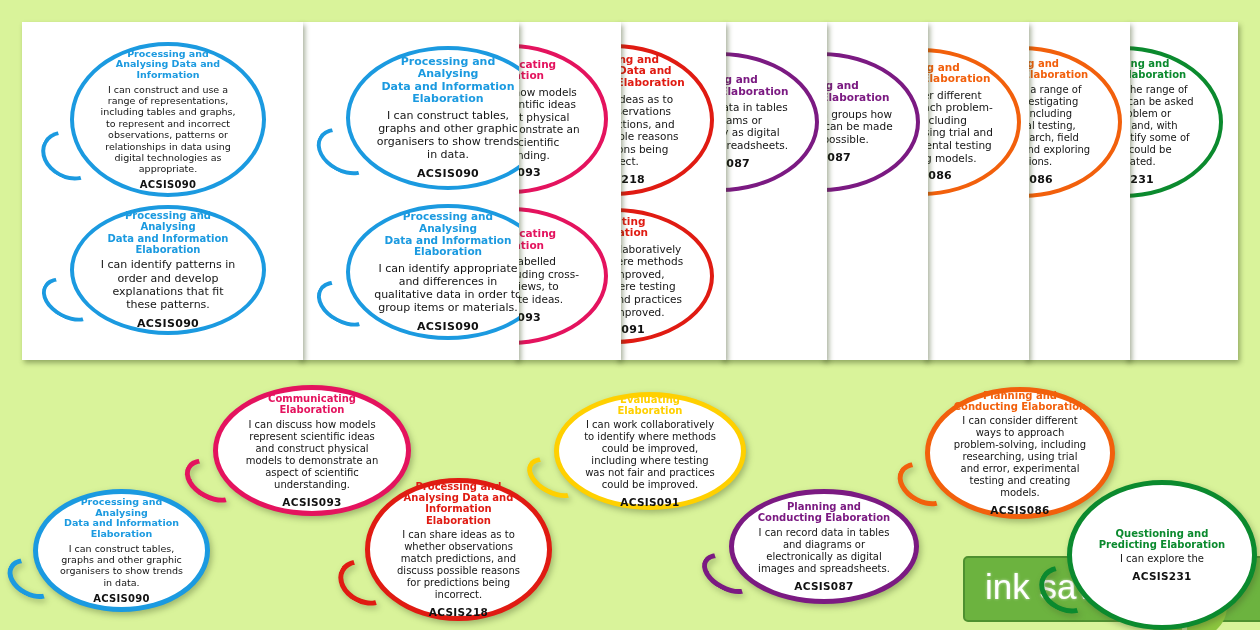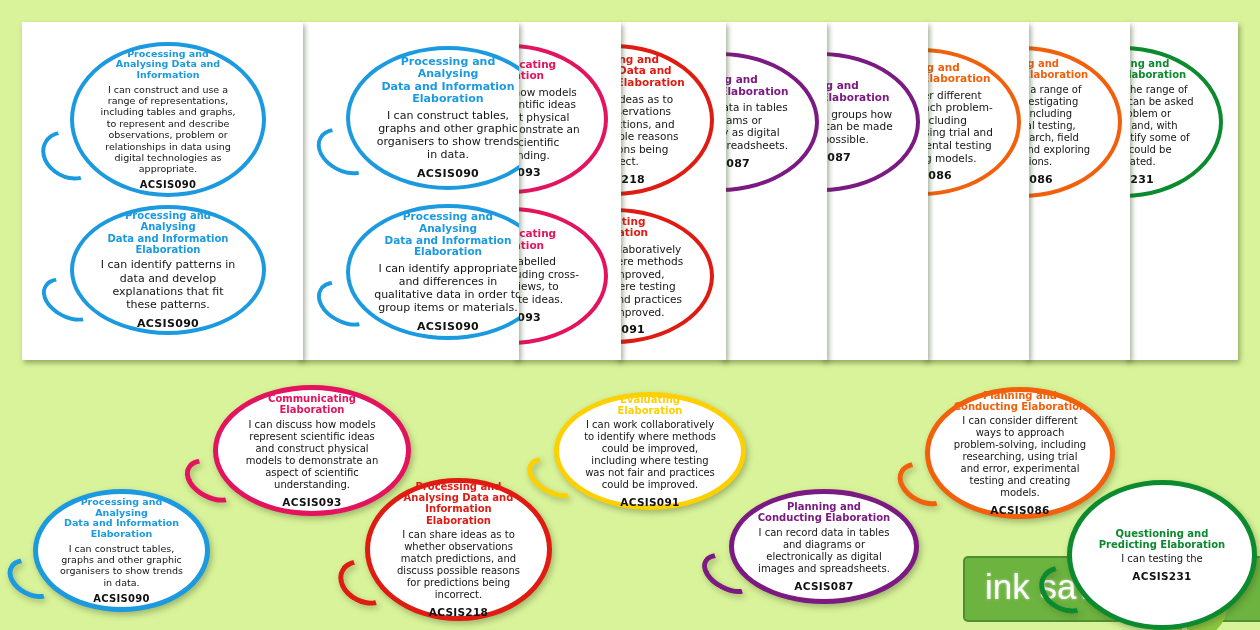--- a/index.html
+++ b/index.html
@@ -88,29 +88,29 @@
 </style>
 </head>
 <body>
 
 <div id="sheet-stack">
     <div class="sheet" style="left: 0px; width: 281px; z-index: 20;">
       <div class="sheet-inner" style="left: 0px;">
         <div style="position: absolute; left: 0px; top: 0px; width: 100%; height: 100%;">
           <div class="bubble" style="left: 48px; top: 20px; width: 196px; height: 155px; border-width: 4px; border-color: rgb(27, 154, 224); padding: 0px 23px;">
             <div class="title" style="color: rgb(27, 154, 224); font-size: 9.5px;">Processing and<br>Analysing Data and Information</div>
-            <div class="body" style="font-size: 9.5px;">I can construct and use a range of representations, including tables and graphs, to represent and describe observations, problem or relationships in data using digital technologies as appropriate.</div>
+            <div class="body" style="font-size: 9.5px;">I can construct and use a range of representations, including tables and graphs, to represent and incorrect observations, patterns or relationships in data using digital technologies as appropriate.</div>
             <div class="code" style="font-size: 10px;">ACSIS090</div>
           </div>
           <div class="tail" style="width: 59px; height: 47px; left: 18px; top: 109.9px; border-width: 4px; border-color: rgb(27, 154, 224); transform: rotate(28deg);"></div>
         </div>
         <div style="position: absolute; left: 0px; top: 0px; width: 100%; height: 100%;">
           <div class="bubble" style="left: 48px; top: 183px; width: 196px; height: 130px; border-width: 4px; border-color: rgb(27, 154, 224); padding: 0px 23px;">
             <div class="title" style="color: rgb(27, 154, 224); font-size: 10px;">Processing and Analysing<br>Data and Information<br>Elaboration</div>
-            <div class="body" style="font-size: 11px;">I can identify patterns in data and develop explanations that fit these patterns.</div>
+            <div class="body" style="font-size: 11px;">I can identify patterns in order and develop explanations that fit these patterns.</div>
             <div class="code" style="font-size: 11px;">ACSIS090</div>
           </div>
           <div class="tail" style="width: 59px; height: 39px; left: 18px; top: 258.4px; border-width: 4px; border-color: rgb(27, 154, 224); transform: rotate(28deg);"></div>
         </div>
       </div>
     </div>
     <div class="sheet" style="left: 276px; width: 221px; z-index: 19;">
       <div class="sheet-inner" style="left: 0px;">
         <div style="position: absolute; left: 0px; top: 0px; width: 100%; height: 100%;">
           <div class="bubble" style="left: 48px; top: 24px; width: 204px; height: 144px; border-width: 4px; border-color: rgb(27, 154, 224); padding: 0px 23px;">
@@ -281,21 +281,21 @@
           <div class="body" style="font-size: 10px;">I can consider different ways to approach problem-solving, including researching, using trial and error, experimental testing and creating models.</div>
           <div class="code" style="font-size: 10.5px;">ACSIS086</div>
         </div>
         <div class="tail" style="width: 57px; height: 40px; left: 896px; top: 463.56px; border-width: 5px; border-color: rgb(242, 96, 12); transform: rotate(28deg);"></div>
       </div>
     </div>
     <div class="loose" style="left: 0px; top: 0px; width: 1260px; height: 630px; z-index: 36;">
       <div style="position: absolute; left: 0px; top: 0px; width: 100%; height: 100%;">
         <div class="bubble" style="left: 1067px; top: 480px; width: 190px; height: 150px; border-width: 5px; border-color: rgb(11, 138, 46); padding: 0px 22px;">
           <div class="title" style="color: rgb(11, 138, 46); font-size: 10px;">Questioning and<br>Predicting Elaboration</div>
-          <div class="body" style="font-size: 10px;">I can testing the</div>
+          <div class="body" style="font-size: 10px;">I can explore the</div>
           <div class="code" style="font-size: 10.5px;">ACSIS231</div>
         </div>
         <div class="tail" style="width: 57px; height: 45px; left: 1038px; top: 567px; border-width: 5px; border-color: rgb(11, 138, 46); transform: rotate(28deg);"></div>
       </div>
     </div>
   </div>
 
 <div id="eco-badge">
   <div id="eco-plate"></div>
   <svg id="eco-leaf" viewBox="0 0 88 100">

